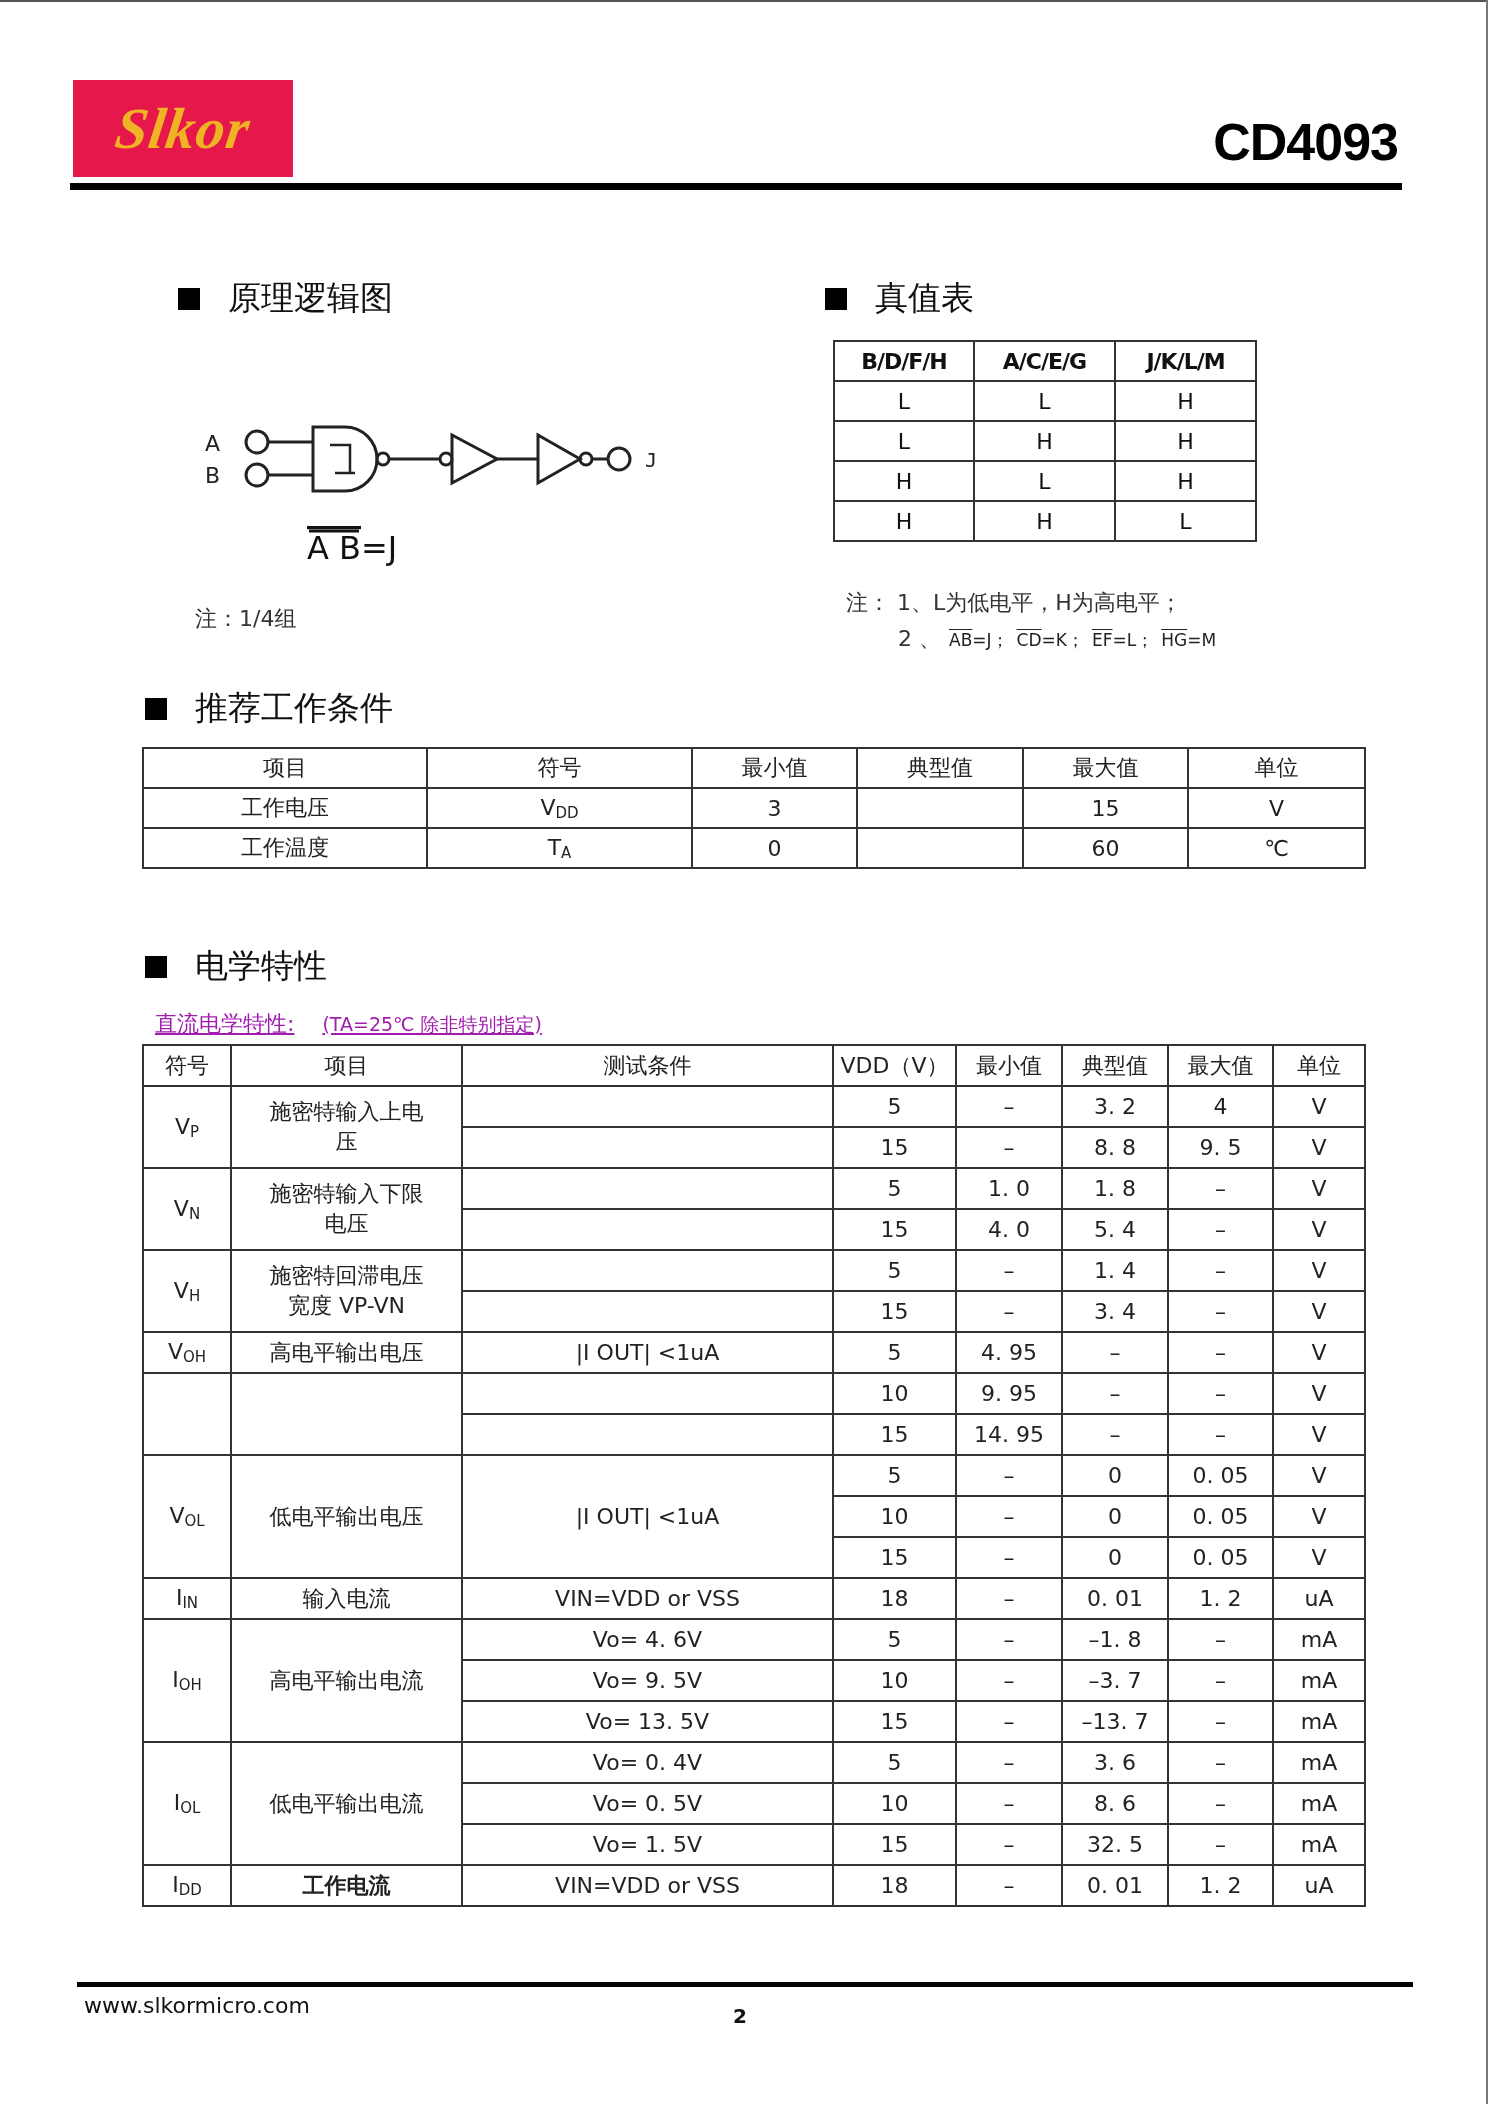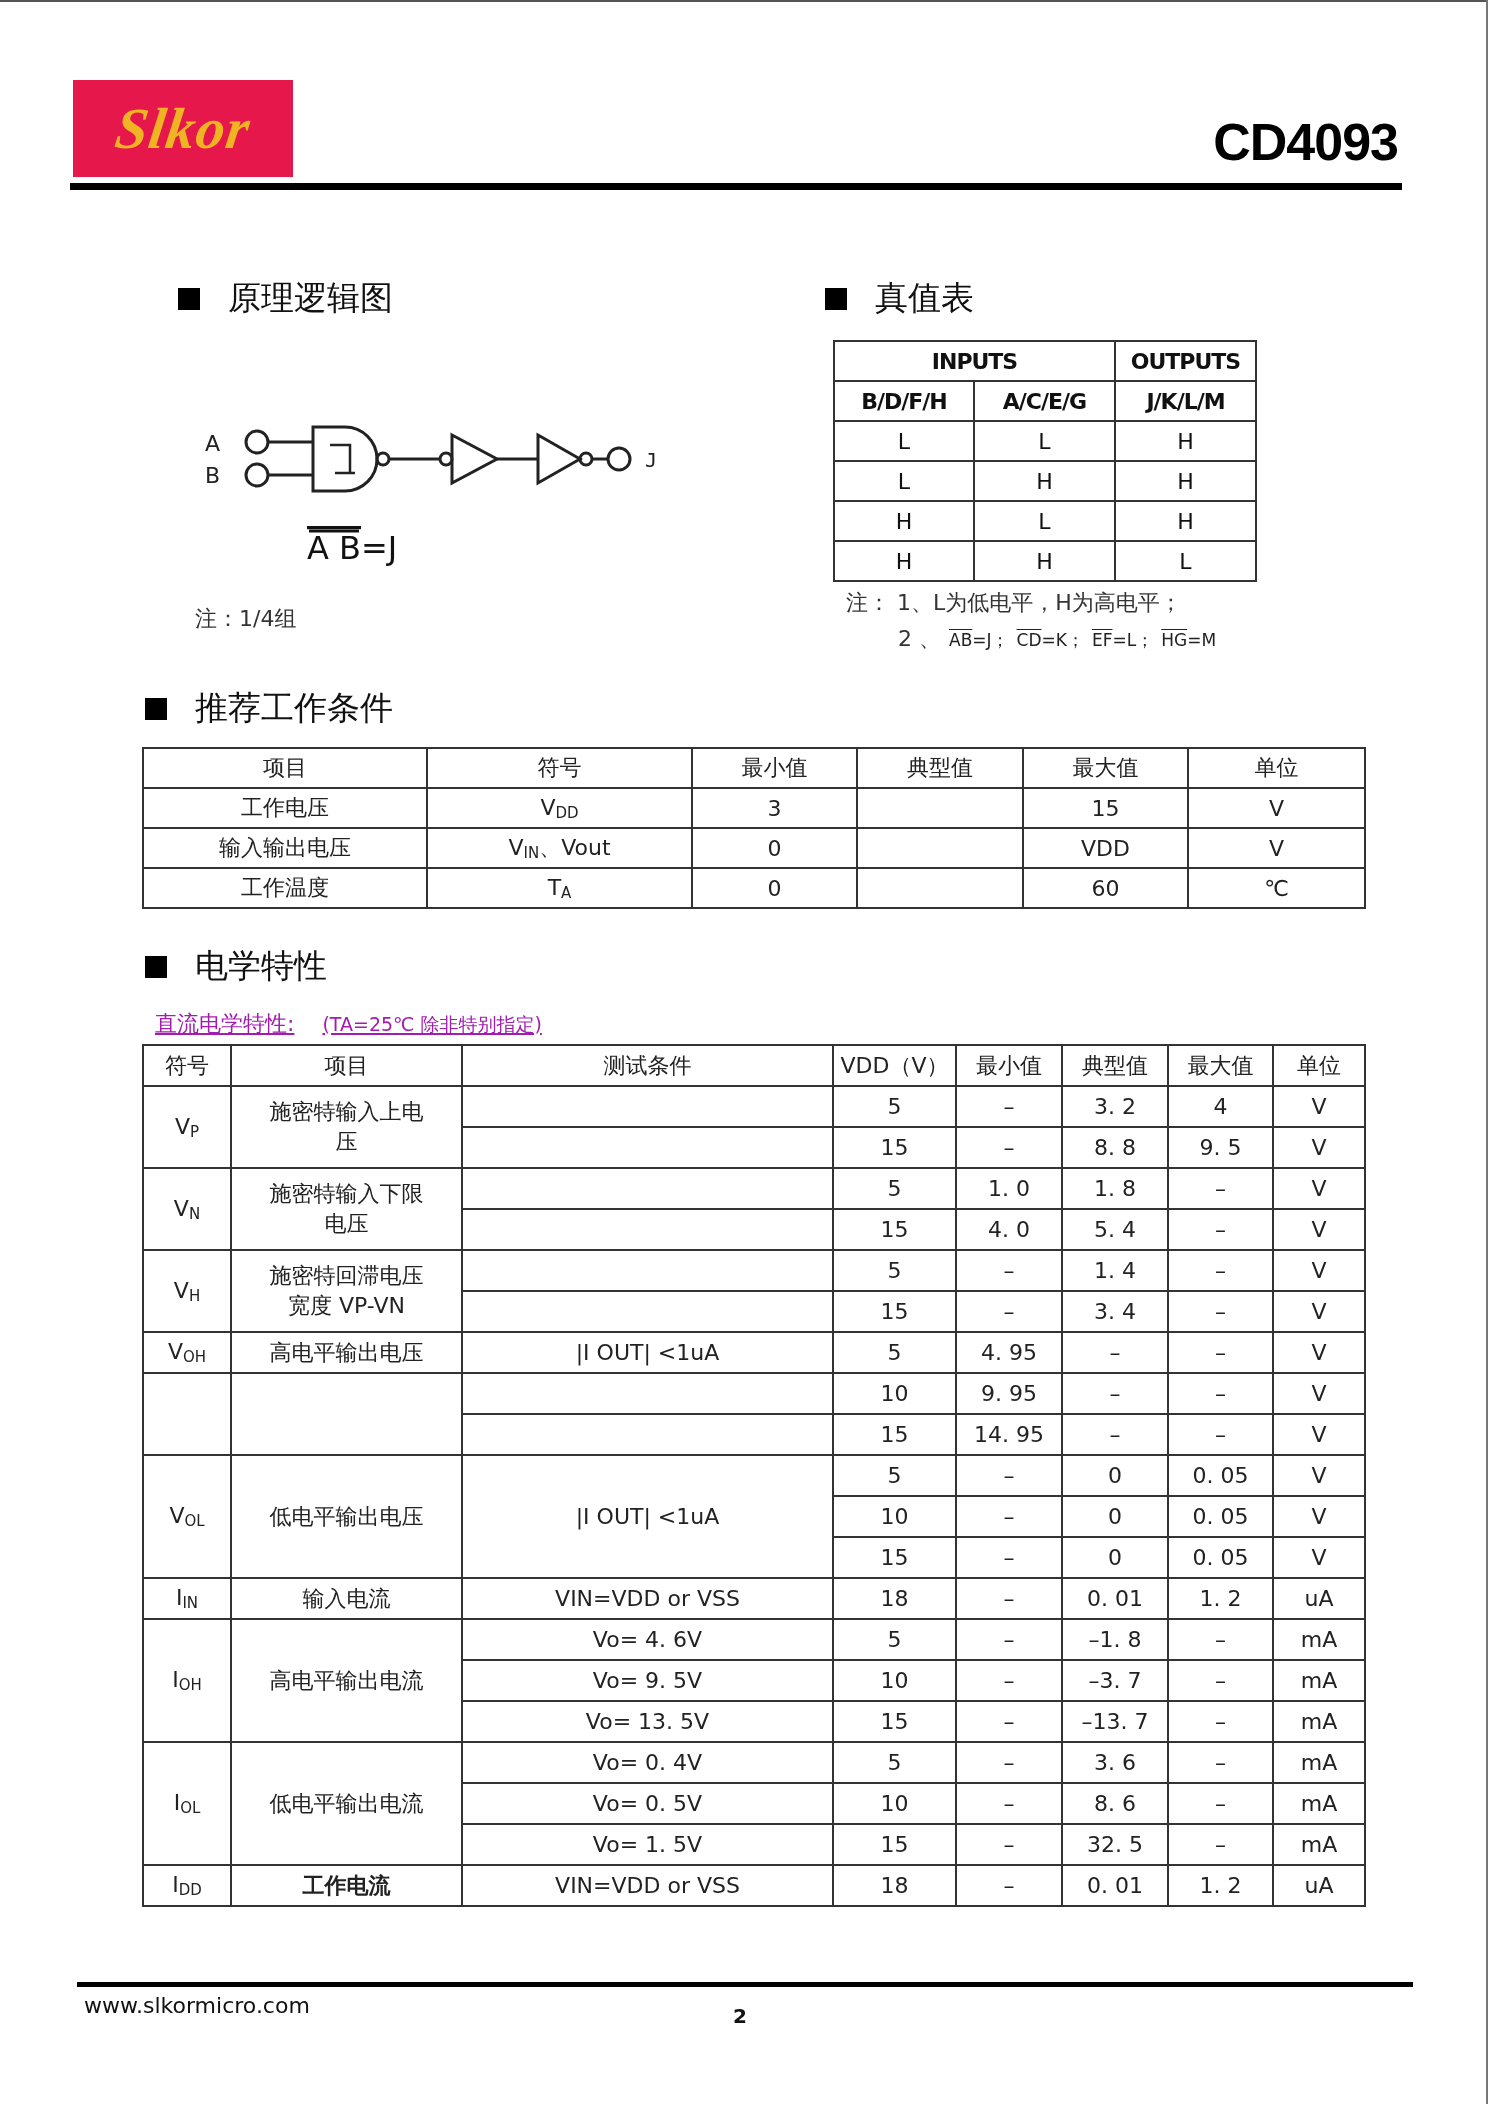--- a/index.html
+++ b/index.html
@@ -103,24 +103,20 @@
   <span>真值表</span>
 </div>
 
 <table class="tt">
   <colgroup>
       <col style="width:140px">
       <col style="width:141px">
       <col style="width:141px">
     </colgroup>
   <tbody>
-      <tr>
-    <td colspan="2" class="hd">INPUTS</td>
-    <td class="hd">OUTPUTS</td>
-  </tr>
   <tr>
     <td class="hd">B/D/F/H</td>
     <td class="hd">A/C/E/G</td>
     <td class="hd">J/K/L/M</td>
   </tr>
   <tr>
     <td>L</td>
     <td>L</td>
     <td>H</td>
   </tr>
@@ -173,28 +169,20 @@
     <td>典型值</td>
     <td>最大值</td>
     <td>单位</td>
   </tr>
   <tr>
     <td>工作电压</td>
     <td><span>V</span><small class="sb">DD</small></td>
     <td>3</td>
     <td></td>
     <td>15</td>
-    <td>V</td>
-  </tr>
-  <tr>
-    <td>输入输出电压</td>
-    <td><span>V</span><small class="sb">IN</small><span>、Vout</span></td>
-    <td>0</td>
-    <td></td>
-    <td>VDD</td>
     <td>V</td>
   </tr>
   <tr>
     <td>工作温度</td>
     <td><span>T</span><small class="sb">A</small></td>
     <td>0</td>
     <td></td>
     <td>60</td>
     <td>℃</td>
   </tr>

